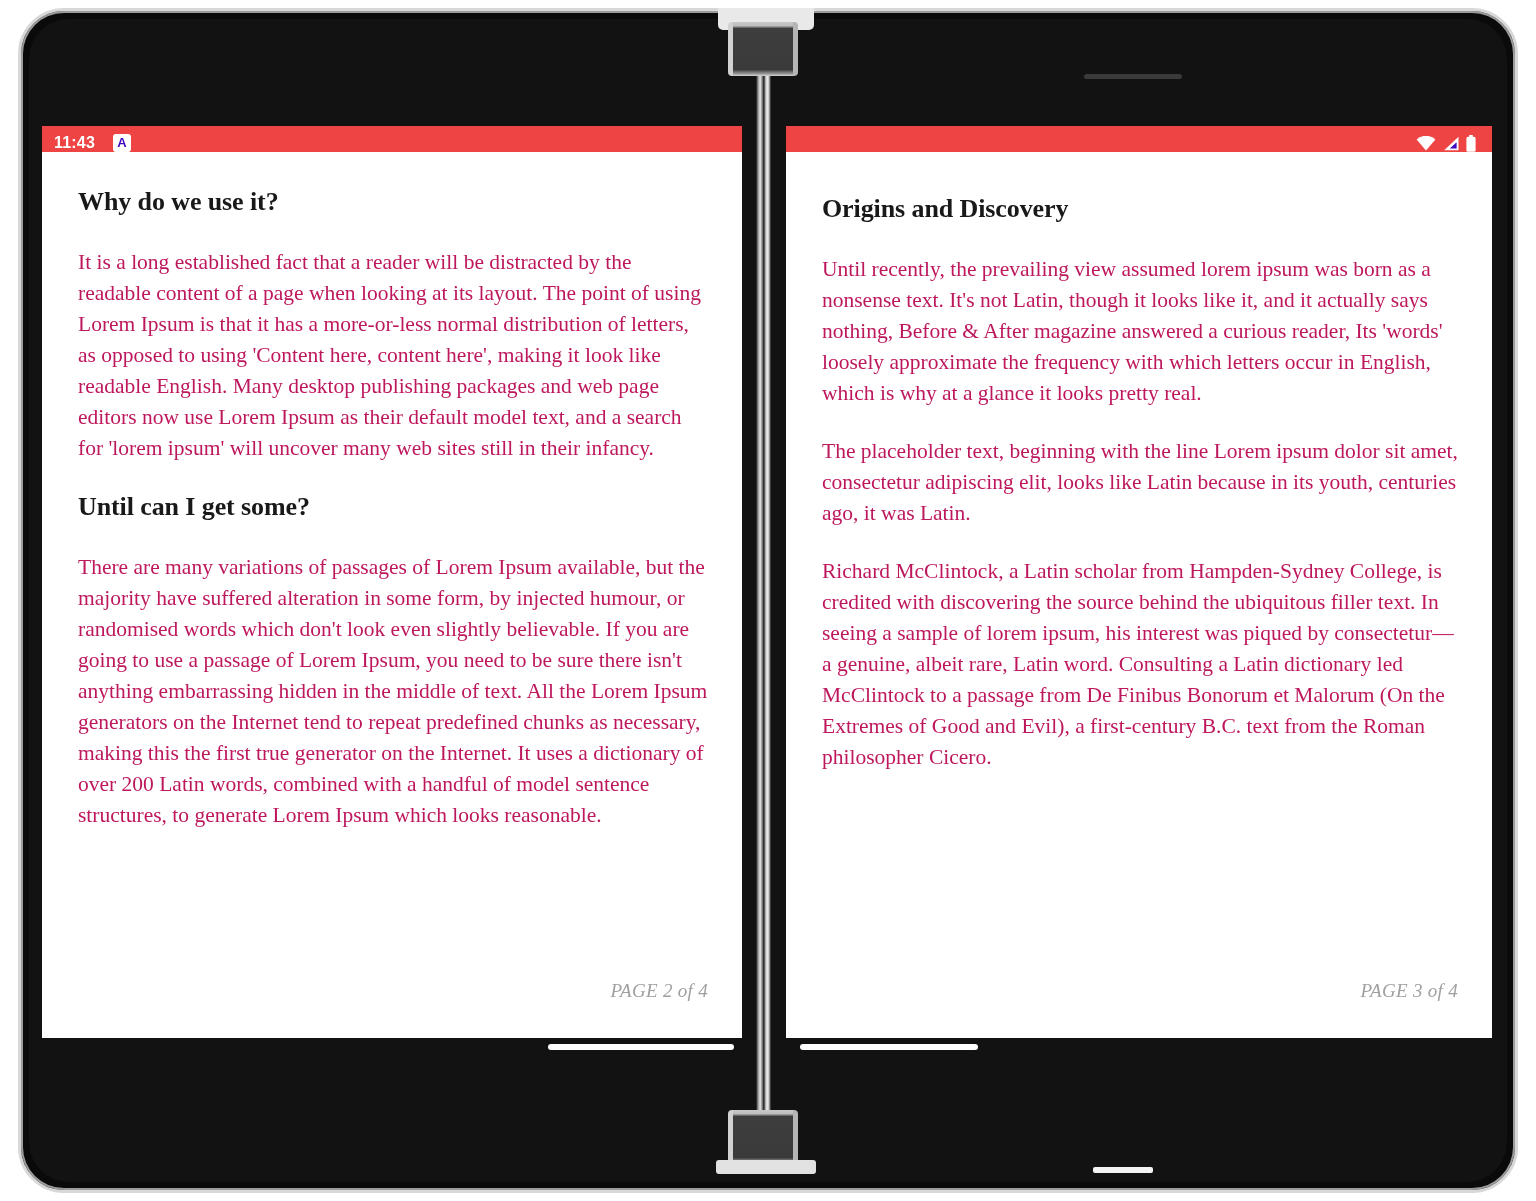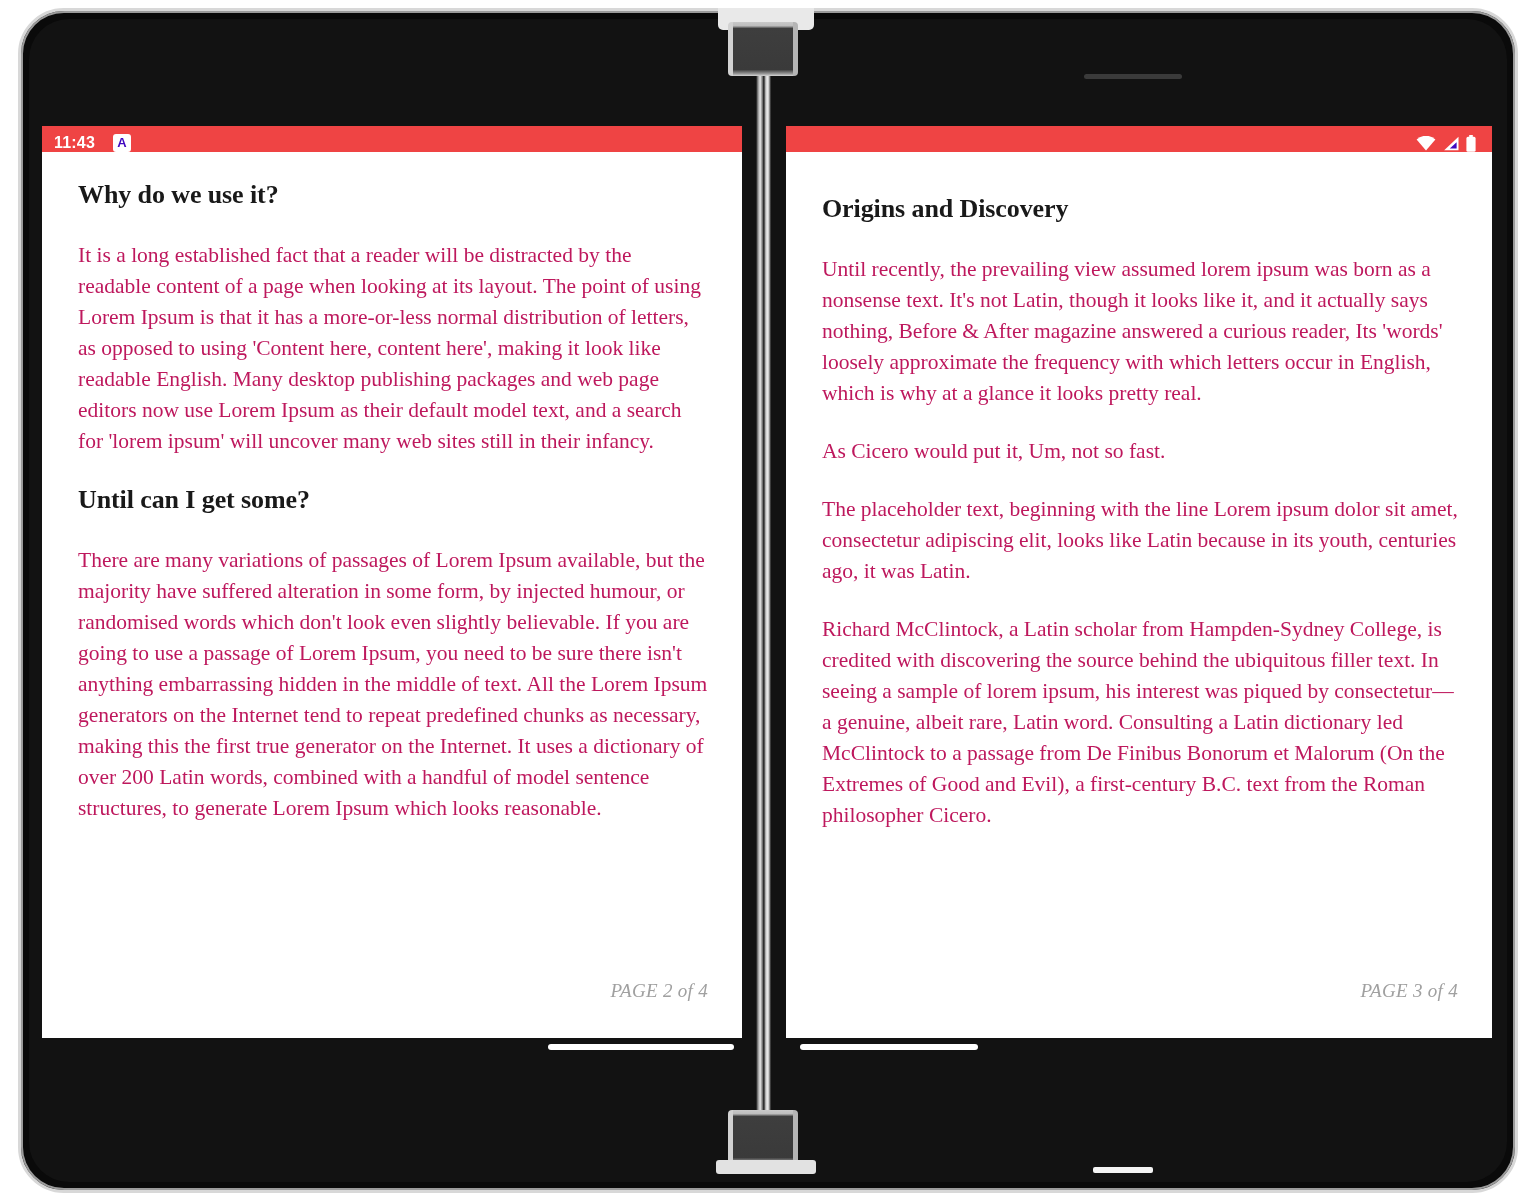--- a/index.html
+++ b/index.html
@@ -95,21 +95,21 @@
     margin-right: 4px;
   }
   .icon-wifi { width: 20px; height: 15px; display:block; }
   .icon-signal { width: 18px; height: 15px; display:block; }
   .icon-battery { width: 10px; height: 17px; display:block; }
 
   
   .page-body {
     position: relative;
     height: 886px;
-    padding: 28px 34px 0 36px;
+    padding: 35px 34px 0 36px;
     background: #ffffff;
   }
   .screen-right .page-body { padding: 42px 34px 0 36px; }
 
   .page-heading {
     font-family: "Liberation Serif", serif;
     font-weight: 700;
     font-size: 26px;
     color: #191919;
     letter-spacing: -0.1px;
@@ -243,21 +243,20 @@
         <svg class="icon-battery" viewBox="0 0 10 17">
           <rect x="3.2" y="0" width="3.6" height="2" fill="#ffffff"></rect>
           <rect x="0.4" y="1.8" width="9.2" height="15" rx="1.6" fill="#ffffff"></rect>
         </svg>
       </span>
     </div>
 
     <div class="page-body">
       <div class="page-heading">Origins and Discovery</div>
       <p class="page-para">Until recently, the prevailing view assumed lorem ipsum was born as a nonsense text. It's not Latin, though it looks like it, and it actually says nothing, Before &amp; After magazine answered a curious reader, Its 'words' loosely approximate the frequency with which letters occur in English, which is why at a glance it looks pretty real.</p>
-      <p class="page-para">As Cicero would put it, Um, not so fast.</p>
       <p class="page-para">The placeholder text, beginning with the line Lorem ipsum dolor sit amet, consectetur adipiscing elit, looks like Latin because in its youth, centuries ago, it was Latin.</p>
       <p class="page-para">Richard McClintock, a Latin scholar from Hampden-Sydney College, is credited with discovering the source behind the ubiquitous filler text. In seeing a sample of lorem ipsum, his interest was piqued by consectetur—a genuine, albeit rare, Latin word. Consulting a Latin dictionary led McClintock to a passage from De Finibus Bonorum et Malorum (On the Extremes of Good and Evil), a first-century B.C. text from the Roman philosopher Cicero.</p>
 
       <div class="page-footer">PAGE 3 of 4</div>
     </div>
   </div>
 
   <div class="gesture-bar gesture-left"></div>
   <div class="gesture-bar gesture-right"></div>
 

